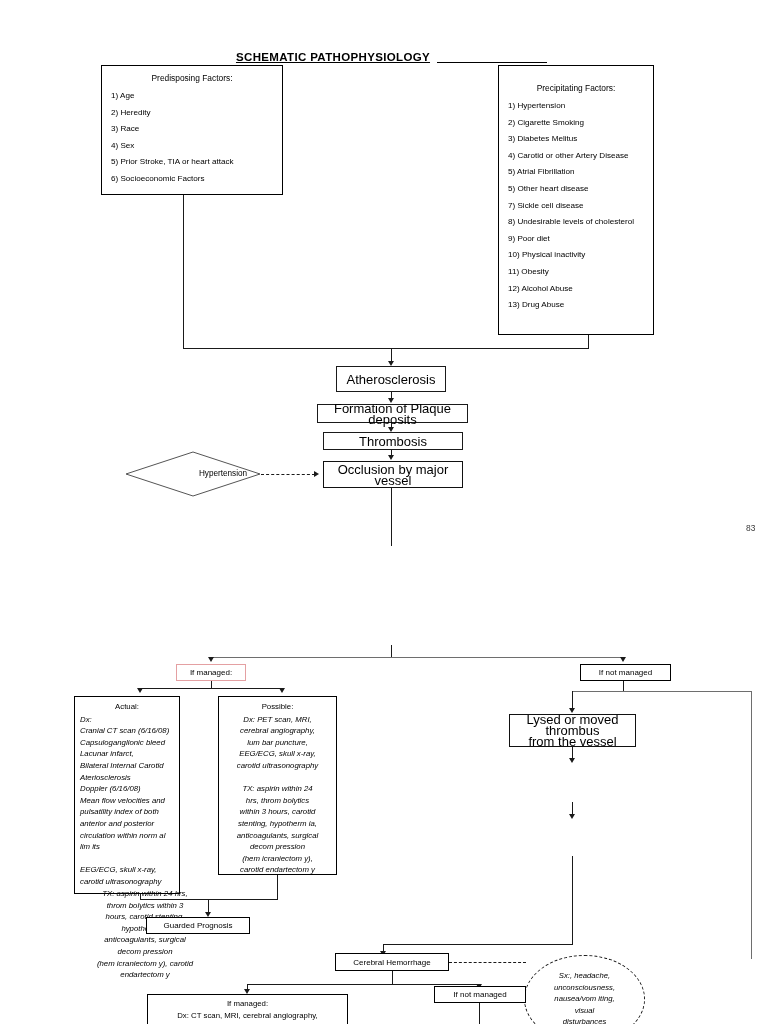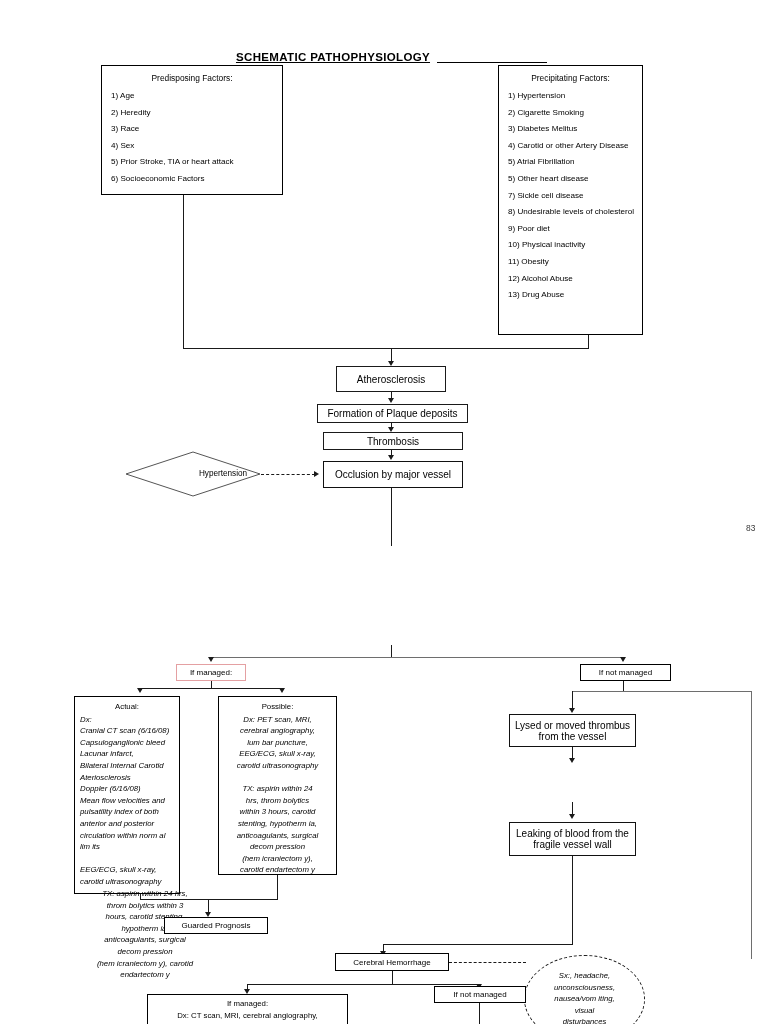--- a/index.html
+++ b/index.html
@@ -29,21 +29,21 @@
   .hdr{
     text-align:center;font-size:8.4px;margin:0 0 5px 0;
   }
   .li{
     font-size:8.1px;line-height:16.6px;white-space:nowrap;
   }
 
   .procbox{
     border:1px solid #1a1a1a;background:#fff;
     display:flex;align-items:center;justify-content:center;
-    font-size:10px;text-align:center;line-height:11px;
+    font-size:13px;text-align:center;line-height:11px;
   }
   .procbox.b2{border:1.3px solid #111;}
 
   .smallbox{
     border:1px solid #000;background:#fff;
     display:flex;align-items:center;justify-content:center;
     font-size:8px;text-align:center;
   }
   .smallbox.redb{border:1.1px solid #e4a0a2;}
 
@@ -111,21 +111,21 @@
   <div class="abs box" style="left:101px;top:65px;width:182px;height:130px;padding:7px 9px 0 9px;">
     <div class="hdr">Predisposing Factors:</div>
     <div class="li">1) Age</div>
     <div class="li">2) Heredity</div>
     <div class="li">3) Race</div>
     <div class="li">4) Sex</div>
     <div class="li">5) Prior Stroke, TIA or heart attack</div>
     <div class="li">6) Socioeconomic Factors</div>
   </div>
 
-  <div class="abs box" style="left:498px;top:65px;width:145px;height:270px;padding:7px 9px 0 9px;">
+  <div class="abs box" style="left:498px;top:65px;width:156px;height:270px;padding:17px 9px 0 9px;">
     <div class="hdr">Precipitating Factors:</div>
     <div class="li">1) Hypertension</div>
     <div class="li">2) Cigarette Smoking</div>
     <div class="li">3) Diabetes Melitus</div>
     <div class="li">4) Carotid or other Artery Disease</div>
     <div class="li">5) Atrial Fibrillation</div>
     <div class="li">5) Other heart disease</div>
     <div class="li">7) Sickle cell disease</div>
     <div class="li">8) Undesirable levels of cholesterol</div>
     <div class="li">9) Poor diet</div>
@@ -229,40 +229,38 @@
 carotid endartectom y</div>
     </div>
   </div>
 
   <div class="abs vl" style="left:140px;top:894px;height:5px;"></div>
   <div class="abs vl" style="left:277px;top:875px;height:24px;"></div>
   <div class="abs hl" style="left:140px;top:899px;width:138px;"></div>
   <div class="abs vl" style="left:208px;top:899px;height:14px;"></div>
   <div class="abs arrowdn" style="left:205px;top:912px;"></div>
 
-  <div class="abs smallbox" style="left:164px;top:917px;width:104px;height:17px;">Guarded Prognosis</div>
+  <div class="abs smallbox" style="left:146px;top:917px;width:104px;height:17px;">Guarded Prognosis</div>
 
   <div class="abs smallbox" style="left:580px;top:664px;width:91px;height:17px;">If not managed</div>
 
   <div class="abs vl" style="left:623px;top:681px;height:10px;"></div>
   <div class="abs hl grey" style="left:572px;top:691px;width:180px;"></div>
   <div class="abs vl" style="left:572px;top:691px;height:18px;"></div>
   <div class="abs arrowdn" style="left:569px;top:708px;"></div>
   <div class="abs vl grey" style="left:751px;top:691px;width:1.2px;height:268px;"></div>
 
   <div class="abs procbox b2" style="left:509px;top:714px;width:127px;height:33px;white-space:pre-line;">Lysed or moved thrombus
 from the vessel</div>
   <div class="abs vl2" style="left:572px;top:747px;height:13px;"></div>
   <div class="abs arrowdn" style="left:569px;top:758px;"></div>
 
   <div class="abs vl" style="left:572px;top:802px;height:14px;"></div>
   <div class="abs arrowdn" style="left:569px;top:814px;"></div>
 
-  <div class="abs procbox b2" style="left:509px;top:822px;width:127px;height:34px;white-space:pre-line;">Leaking of blood from the
-fragile vessel wall</div>
   <div class="abs vl" style="left:572px;top:856px;height:88px;"></div>
   <div class="abs hl" style="left:383px;top:944px;width:190px;"></div>
   <div class="abs vl" style="left:383px;top:944px;height:9px;"></div>
   <div class="abs arrowdn" style="left:380px;top:951px;"></div>
 
   <div class="abs smallbox" style="left:335px;top:953px;width:114px;height:18px;">Cerebral Hemorrhage</div>
 
   <div class="abs dashh" style="left:449px;top:962px;width:77px;"></div>
 
   <div class="oval" style="left:524px;top:955px;width:119px;height:86px;white-space:pre-line;">Sx:, headache,

